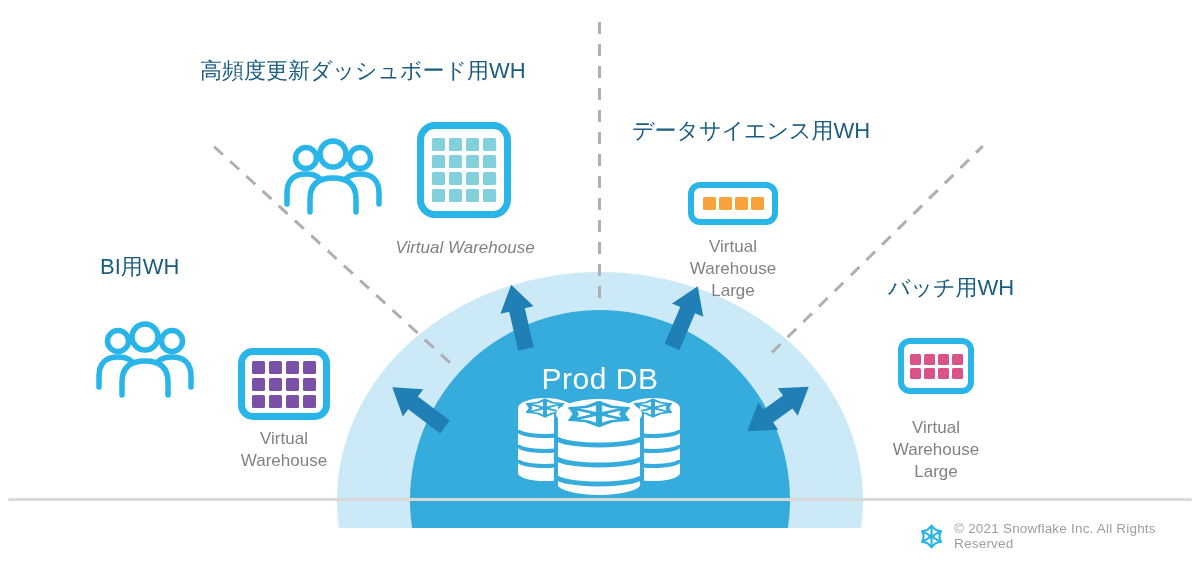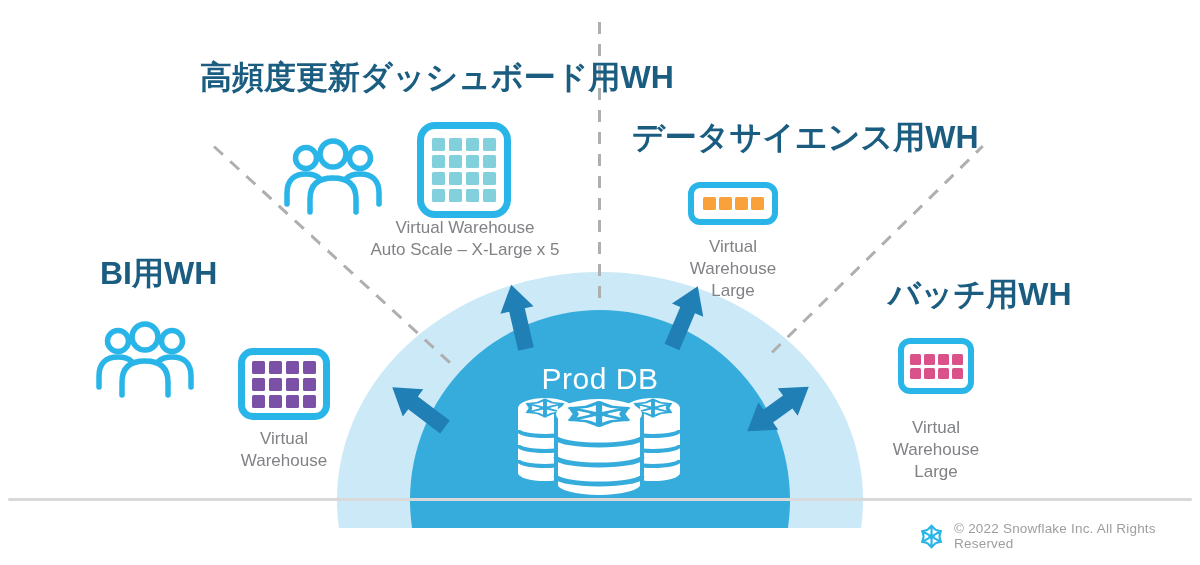--- a/index.html
+++ b/index.html
@@ -15,38 +15,38 @@
   #dash-v{left:598px;top:22px;width:3px;height:280px;
       background:repeating-linear-gradient(to bottom,#AFAFAF 0 12px,transparent 12px 22px);}
   #dash-l{left:214px;top:145px;width:324px;height:3px;transform:rotate(42.5deg);transform-origin:0 50%;
       background:repeating-linear-gradient(to right,#AFAFAF 0 12px,transparent 12px 22px);}
   #dash-r{left:772px;top:351px;width:295px;height:3px;transform:rotate(-44.4deg);transform-origin:0 50%;
       background:repeating-linear-gradient(to right,#AFAFAF 0 12px,transparent 12px 22px);}
   #arrow-layer{position:absolute;left:0;top:0;z-index:3;}
   #db-layer{position:absolute;left:505px;top:385px;z-index:4;}
   #prod-db-label{position:absolute;left:450px;top:362px;width:300px;text-align:center;z-index:5;
       color:#ffffff;font-size:30px;font-weight:400;letter-spacing:0.5px;}
-  .jtitle{position:absolute;color:#1B5D81;font-weight:700;font-size:32px;white-space:nowrap;z-index:6;}
+  .jtitle{position:absolute;color:#1B5D81;font-weight:400;font-size:22px;white-space:nowrap;z-index:6;}
   #t-dashboard{left:200px;top:56px;}
   #t-ds{left:632px;top:116px;}
   #t-bi{left:100px;top:252px;}
   #t-batch{left:888px;top:273px;}
   .people{position:absolute;z-index:6;}
   #ppl-dashboard{left:280px;top:137px;}
   #ppl-bi{left:92px;top:320px;}
   .wh{box-sizing:border-box;position:absolute;background:#fff;border:7px solid #29B5E8;
       display:flex;align-items:center;justify-content:center;z-index:6;}
   .wh-grid{display:grid;gap:var(--gap,4px);}
   .cell{width:var(--cell,13px);height:var(--cell,13px);border-radius:1.5px;}
   #wh-dashboard{left:417px;top:122px;width:94px;height:96px;border-radius:18px;--cell:13px;--gap:4px;}
   #wh-ds{left:688px;top:182px;width:90px;height:43px;border-radius:12px;border-width:6px;--cell:13px;--gap:3px;}
   #wh-bi{left:238px;top:348px;width:92px;height:72px;border-radius:15px;--cell:13px;--gap:4px;}
   #wh-batch{left:898px;top:338px;width:76px;height:56px;border-radius:12px;border-width:6px;--cell:11px;--gap:3px;}
   .caption{position:absolute;color:#808285;font-size:17px;line-height:22px;text-align:center;z-index:6;}
-  #cap-dashboard{left:330px;top:217px;width:270px;}
+  #cap-dashboard{left:330px;top:237px;width:270px;font-style:italic;}
   #cap-ds{left:658px;top:236px;width:150px;}
   #cap-bi{left:209px;top:428px;width:150px;}
   #cap-batch{left:861px;top:417px;width:150px;}
   #ground-line{position:absolute;left:8px;top:498px;width:1184px;height:3px;background:#D9D9D9;
       border-radius:2px;z-index:7;}
   #footer{position:absolute;left:919px;top:521px;display:flex;align-items:center;gap:10px;z-index:7;}
   #footer-text{color:#9E9E9E;font-size:13.5px;letter-spacing:0.2px;}
 </style>
 </head>
 <body>
@@ -139,21 +139,20 @@
       <div class="cell" style="background: rgb(130, 208, 220);"></div>
       <div class="cell" style="background: rgb(130, 208, 220);"></div>
       <div class="cell" style="background: rgb(130, 208, 220);"></div>
       <div class="cell" style="background: rgb(130, 208, 220);"></div>
       <div class="cell" style="background: rgb(130, 208, 220);"></div>
       <div class="cell" style="background: rgb(130, 208, 220);"></div>
     </div>
 </div>
 <div class="caption" id="cap-dashboard">
   <div>Virtual Warehouse</div>
-  <div>Auto Scale – X-Large x 5</div>
 </div>
 
 <div class="jtitle" id="t-ds">データサイエンス用WH</div>
 <div class="wh" id="wh-ds">
   <div class="wh-grid" style="grid-template-columns: repeat(4, var(--cell,13px));">
       <div class="cell" style="background: rgb(249, 162, 60);"></div>
       <div class="cell" style="background: rgb(249, 162, 60);"></div>
       <div class="cell" style="background: rgb(249, 162, 60);"></div>
       <div class="cell" style="background: rgb(249, 162, 60);"></div>
     </div>
@@ -207,14 +206,14 @@
   <div>Warehouse</div>
   <div>Large</div>
 </div>
 
 <div id="ground-line"></div>
 
 <div id="footer">
   <svg width="27" height="27" viewBox="-20 -20 40 40" style="color:#29B5E8">
       <use href="#sf"></use>
     </svg>
-  <span id="footer-text">© 2022 Snowflake Inc. All Rights Reserved</span>
+  <span id="footer-text">© 2021 Snowflake Inc. All Rights Reserved</span>
 </div>
 
 </body></html>

